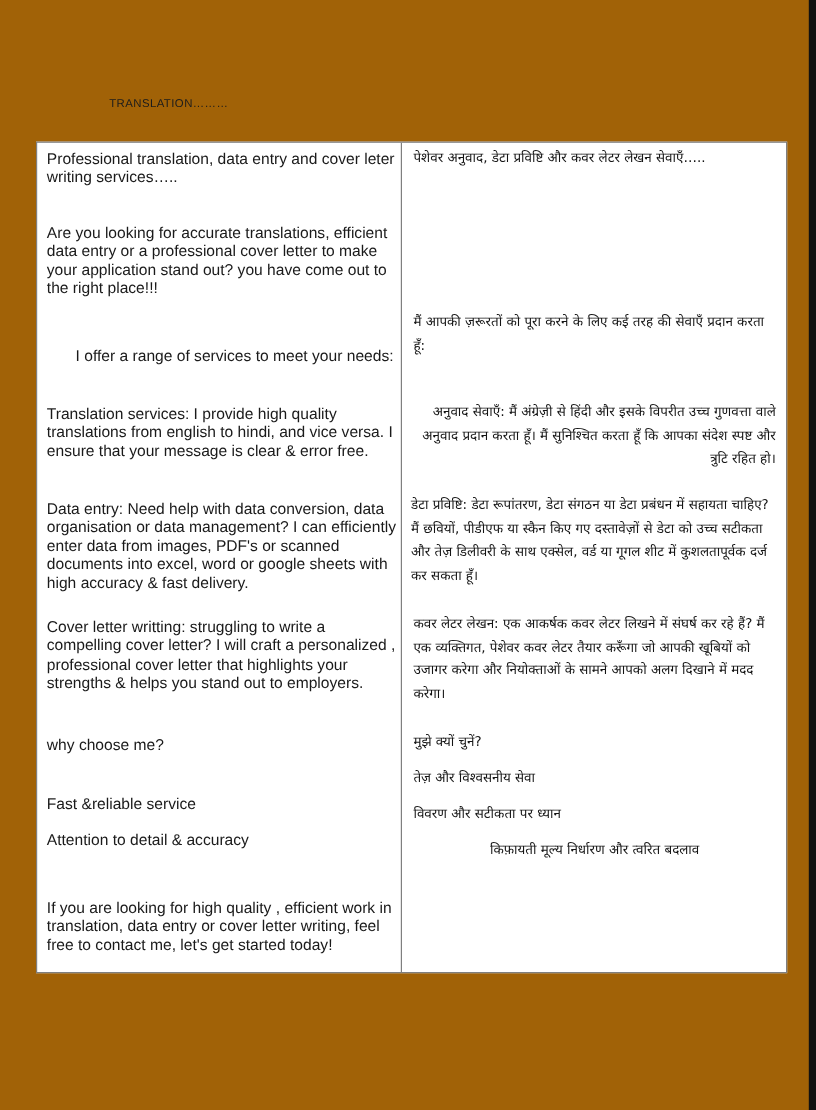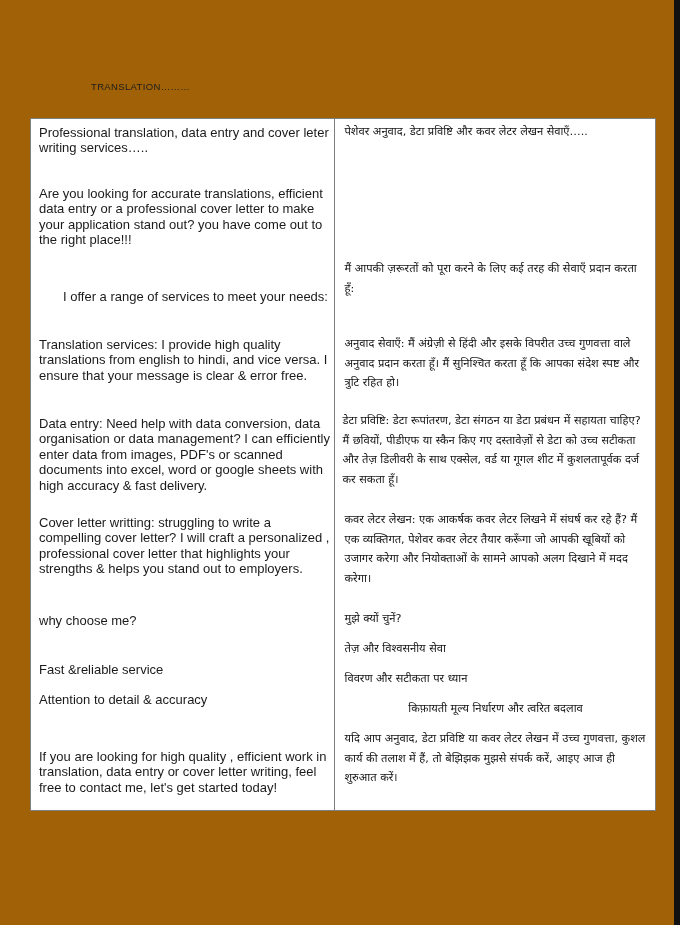--- a/index.html
+++ b/index.html
@@ -104,21 +104,21 @@
   .en-b6 { top: 494px; left: 8px;  width: 292px; }
   .en-b7 { top: 543px; left: 8px;  width: 292px; }
   .en-b8 { top: 573px; left: 8px;  width: 292px; }
   .en-b9 { top: 602px; left: 8px;  width: 292px; }
   .en-b10{ top: 630px; left: 8px;  width: 294px; }
 
   
   .hi-b0 { top: 3px;   left: 10px; width: 300px; }
   .hi-b1 { top: 54px;  left: 10px; width: 302px; }
   .hi-b2 { top: 140px; left: 10px; width: 300px; }
-  .hi-b3 { top: 215px; left: 10px; width: 302px; }
+  .hi-b3 { top: 215px; left: 10px; width: 302px; text-align: right; }
   .hi-b4 { top: 292px; left: 8px; width: 304px; }
   .hi-b5 { top: 391px; left: 10px; width: 302px; }
   .hi-b6 { top: 490px; left: 10px; width: 300px; }
   .hi-b7 { top: 520px; left: 10px; width: 300px; }
   .hi-b8 { top: 550px; left: 10px; width: 300px; }
   .hi-b9 { top: 580px; left: 10px; width: 302px; text-align: center; }
   .hi-b10{ top: 610px; left: 10px; width: 304px; }
 </style>
 </head>
 <body>
@@ -146,20 +146,19 @@
       <div class="col col-hi">
         <p class="hi-para blk hi-b0">पेशेवर अनुवाद, डेटा प्रविष्टि और कवर लेटर लेखन सेवाएँ…..</p>
         <p class="hi-para blk hi-b2">मैं आपकी ज़रूरतों को पूरा करने के लिए कई तरह की सेवाएँ प्रदान करता हूँ:</p>
         <p class="hi-para blk hi-b3">अनुवाद सेवाएँ: मैं अंग्रेज़ी से हिंदी और इसके विपरीत उच्च गुणवत्ता वाले अनुवाद प्रदान करता हूँ। मैं सुनिश्चित करता हूँ कि आपका संदेश स्पष्ट और त्रुटि रहित हो।</p>
         <p class="hi-para blk hi-b4">डेटा प्रविष्टि: डेटा रूपांतरण, डेटा संगठन या डेटा प्रबंधन में सहायता चाहिए? मैं छवियों, पीडीएफ या स्कैन किए गए दस्तावेज़ों से डेटा को उच्च सटीकता और तेज़ डिलीवरी के साथ एक्सेल, वर्ड या गूगल शीट में कुशलतापूर्वक दर्ज कर सकता हूँ।</p>
         <p class="hi-para blk hi-b5">कवर लेटर लेखन: एक आकर्षक कवर लेटर लिखने में संघर्ष कर रहे हैं? मैं एक व्यक्तिगत, पेशेवर कवर लेटर तैयार करूँगा जो आपकी खूबियों को उजागर करेगा और नियोक्ताओं के सामने आपको अलग दिखाने में मदद करेगा।</p>
         <p class="hi-para blk hi-b6">मुझे क्यों चुनें?</p>
         <p class="hi-para blk hi-b7">तेज़ और विश्वसनीय सेवा</p>
         <p class="hi-para blk hi-b8">विवरण और सटीकता पर ध्यान</p>
         <p class="hi-para blk hi-b9">किफ़ायती मूल्य निर्धारण और त्वरित बदलाव</p>
-        <p class="hi-para blk hi-b10">यदि आप अनुवाद, डेटा प्रविष्टि या कवर लेटर लेखन में उच्च गुणवत्ता, कुशल कार्य की तलाश में हैं, तो बेझिझक मुझसे संपर्क करें, आइए आज ही शुरुआत करें।</p>
       </div>
 
     </div>
   </div>
 
   <div id="page-edge"></div>
 </div>
 
 </body></html>

